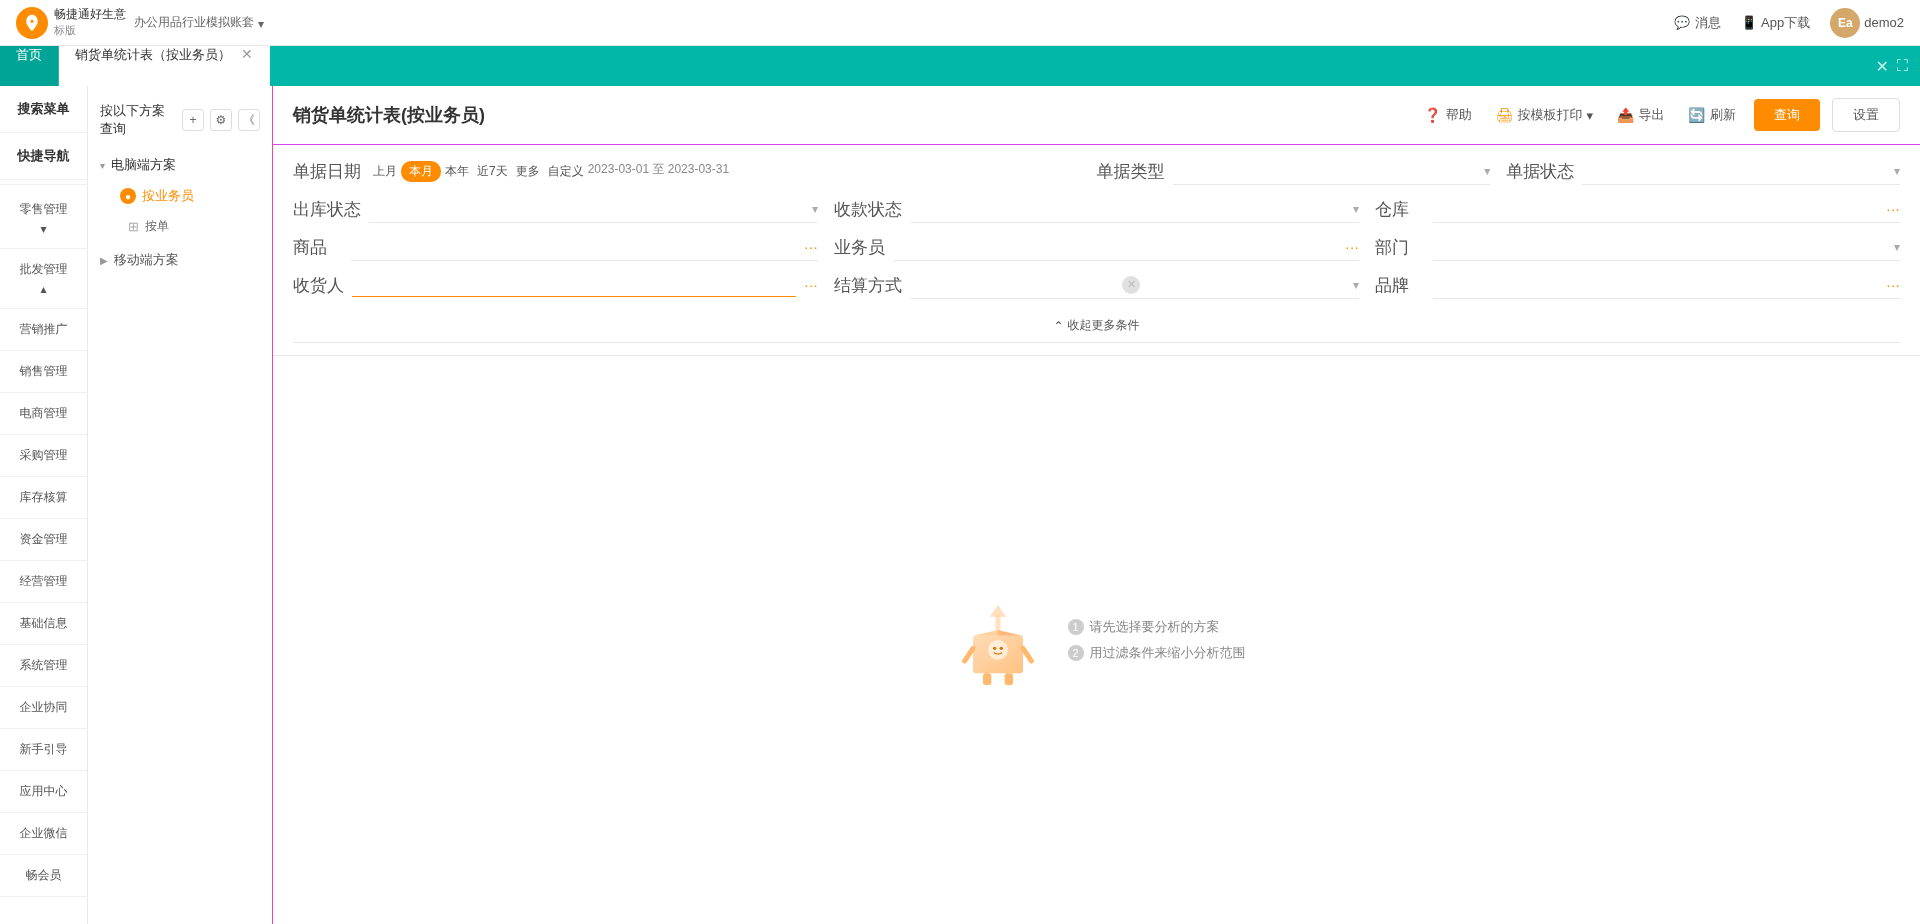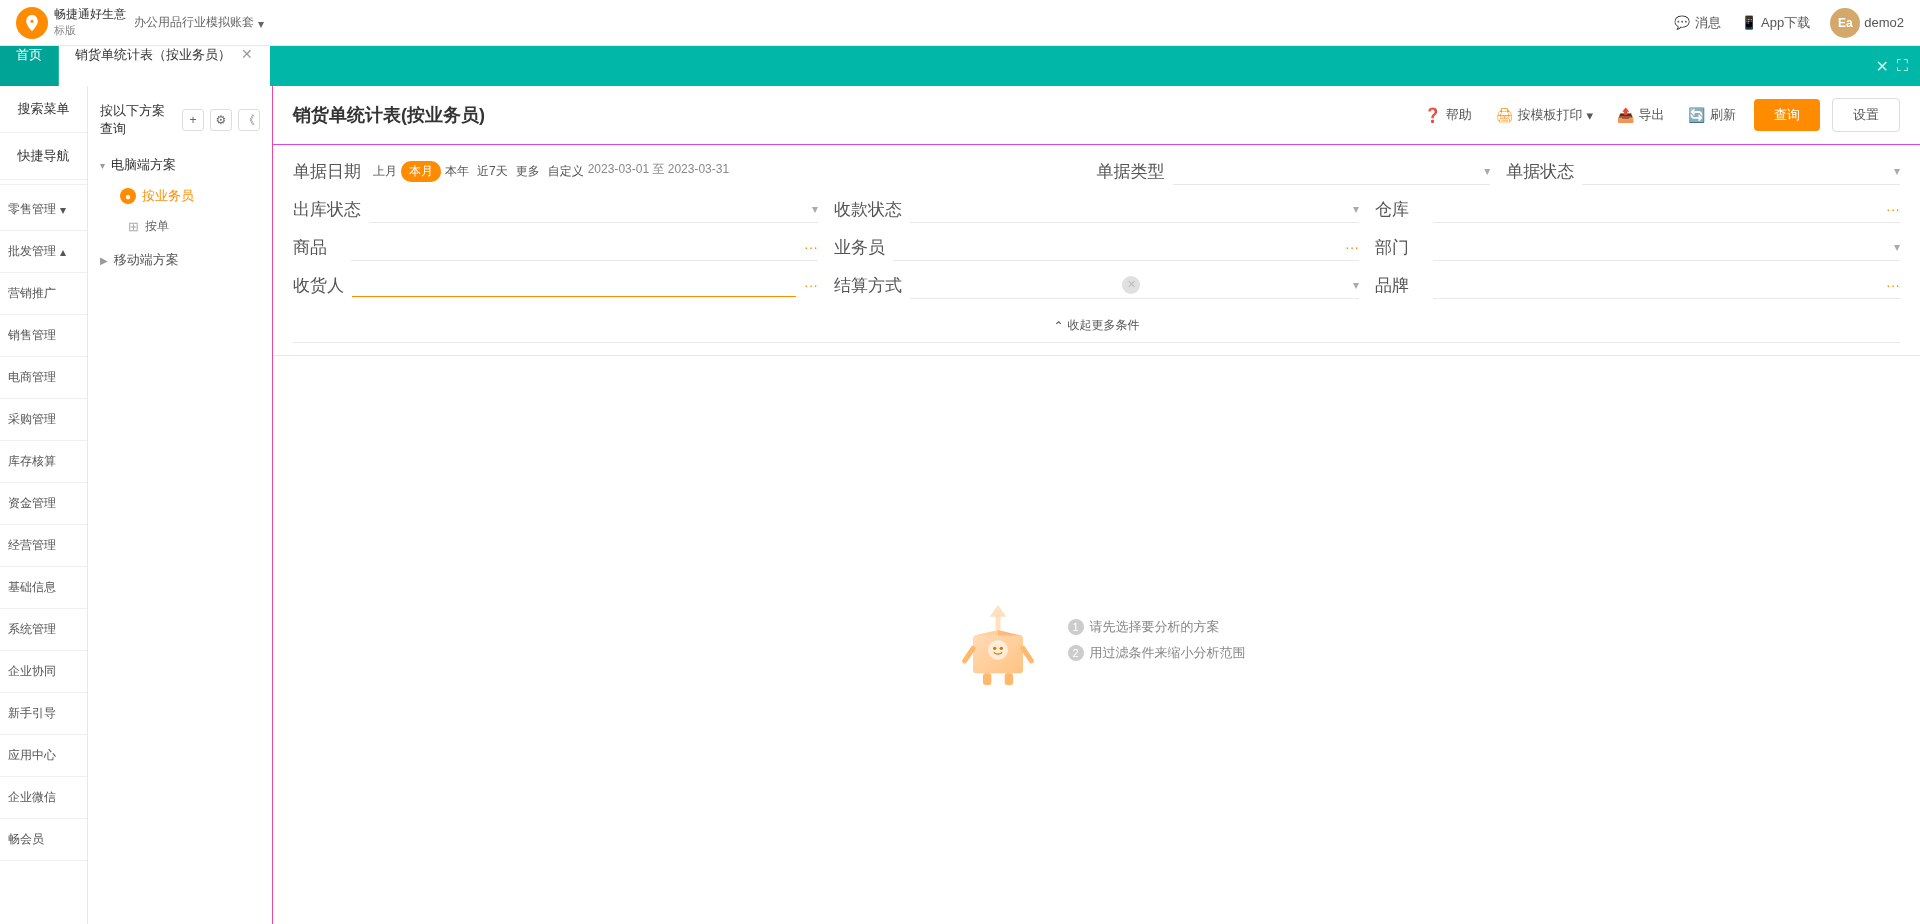--- a/index.html
+++ b/index.html
@@ -69,25 +69,25 @@
       overflow-y: auto;
     }
     .sidebar-item {
       padding: 12px 8px;
       text-align: center;
       cursor: pointer;
       color: #555;
       font-size: 12px;
       border-bottom: 1px solid #f0f0f0;
       display: flex;
-      flex-direction: row;
+      flex-direction: column;
       align-items: center;
       gap: 4px;
     }
-    .sidebar-special { font-size: 13px; color: #333; font-weight: 400; padding: 14px 8px; text-align: center; cursor: pointer; border-bottom: 1px solid #f0f0f0; }
+    .sidebar-special { font-size: 13px; color: #333; font-weight: 700; padding: 14px 8px; text-align: center; cursor: pointer; border-bottom: 1px solid #f0f0f0; }
 
     
     .content-area {
       flex: 1;
       display: flex;
       overflow: hidden;
     }
 
     
     .left-panel {

